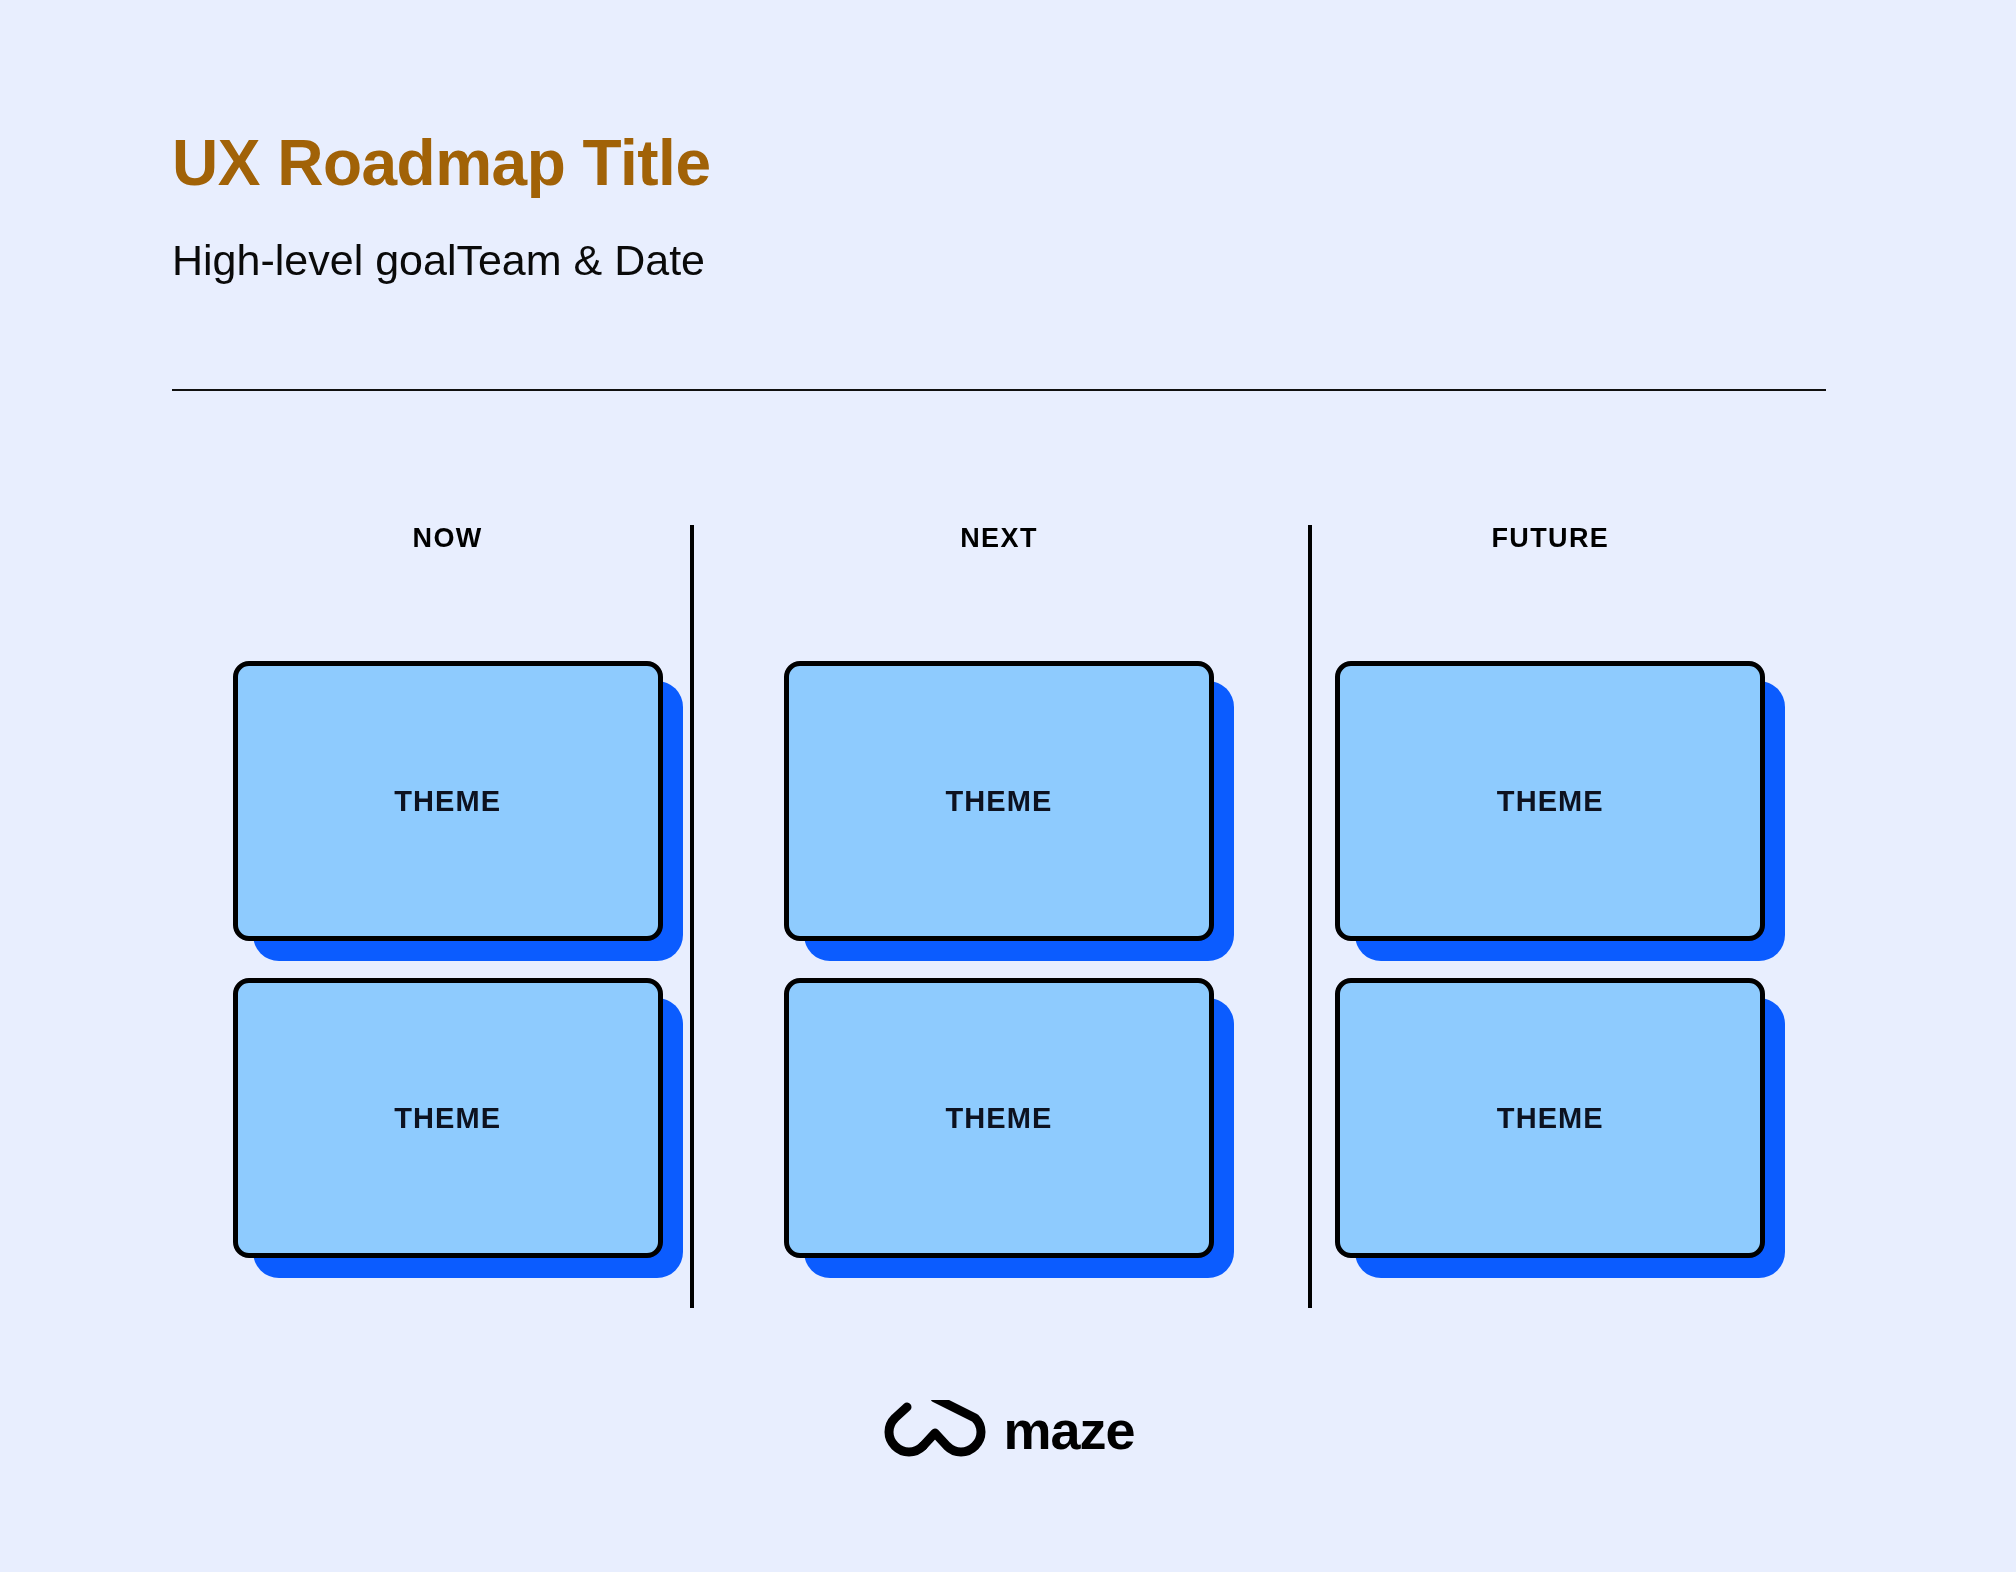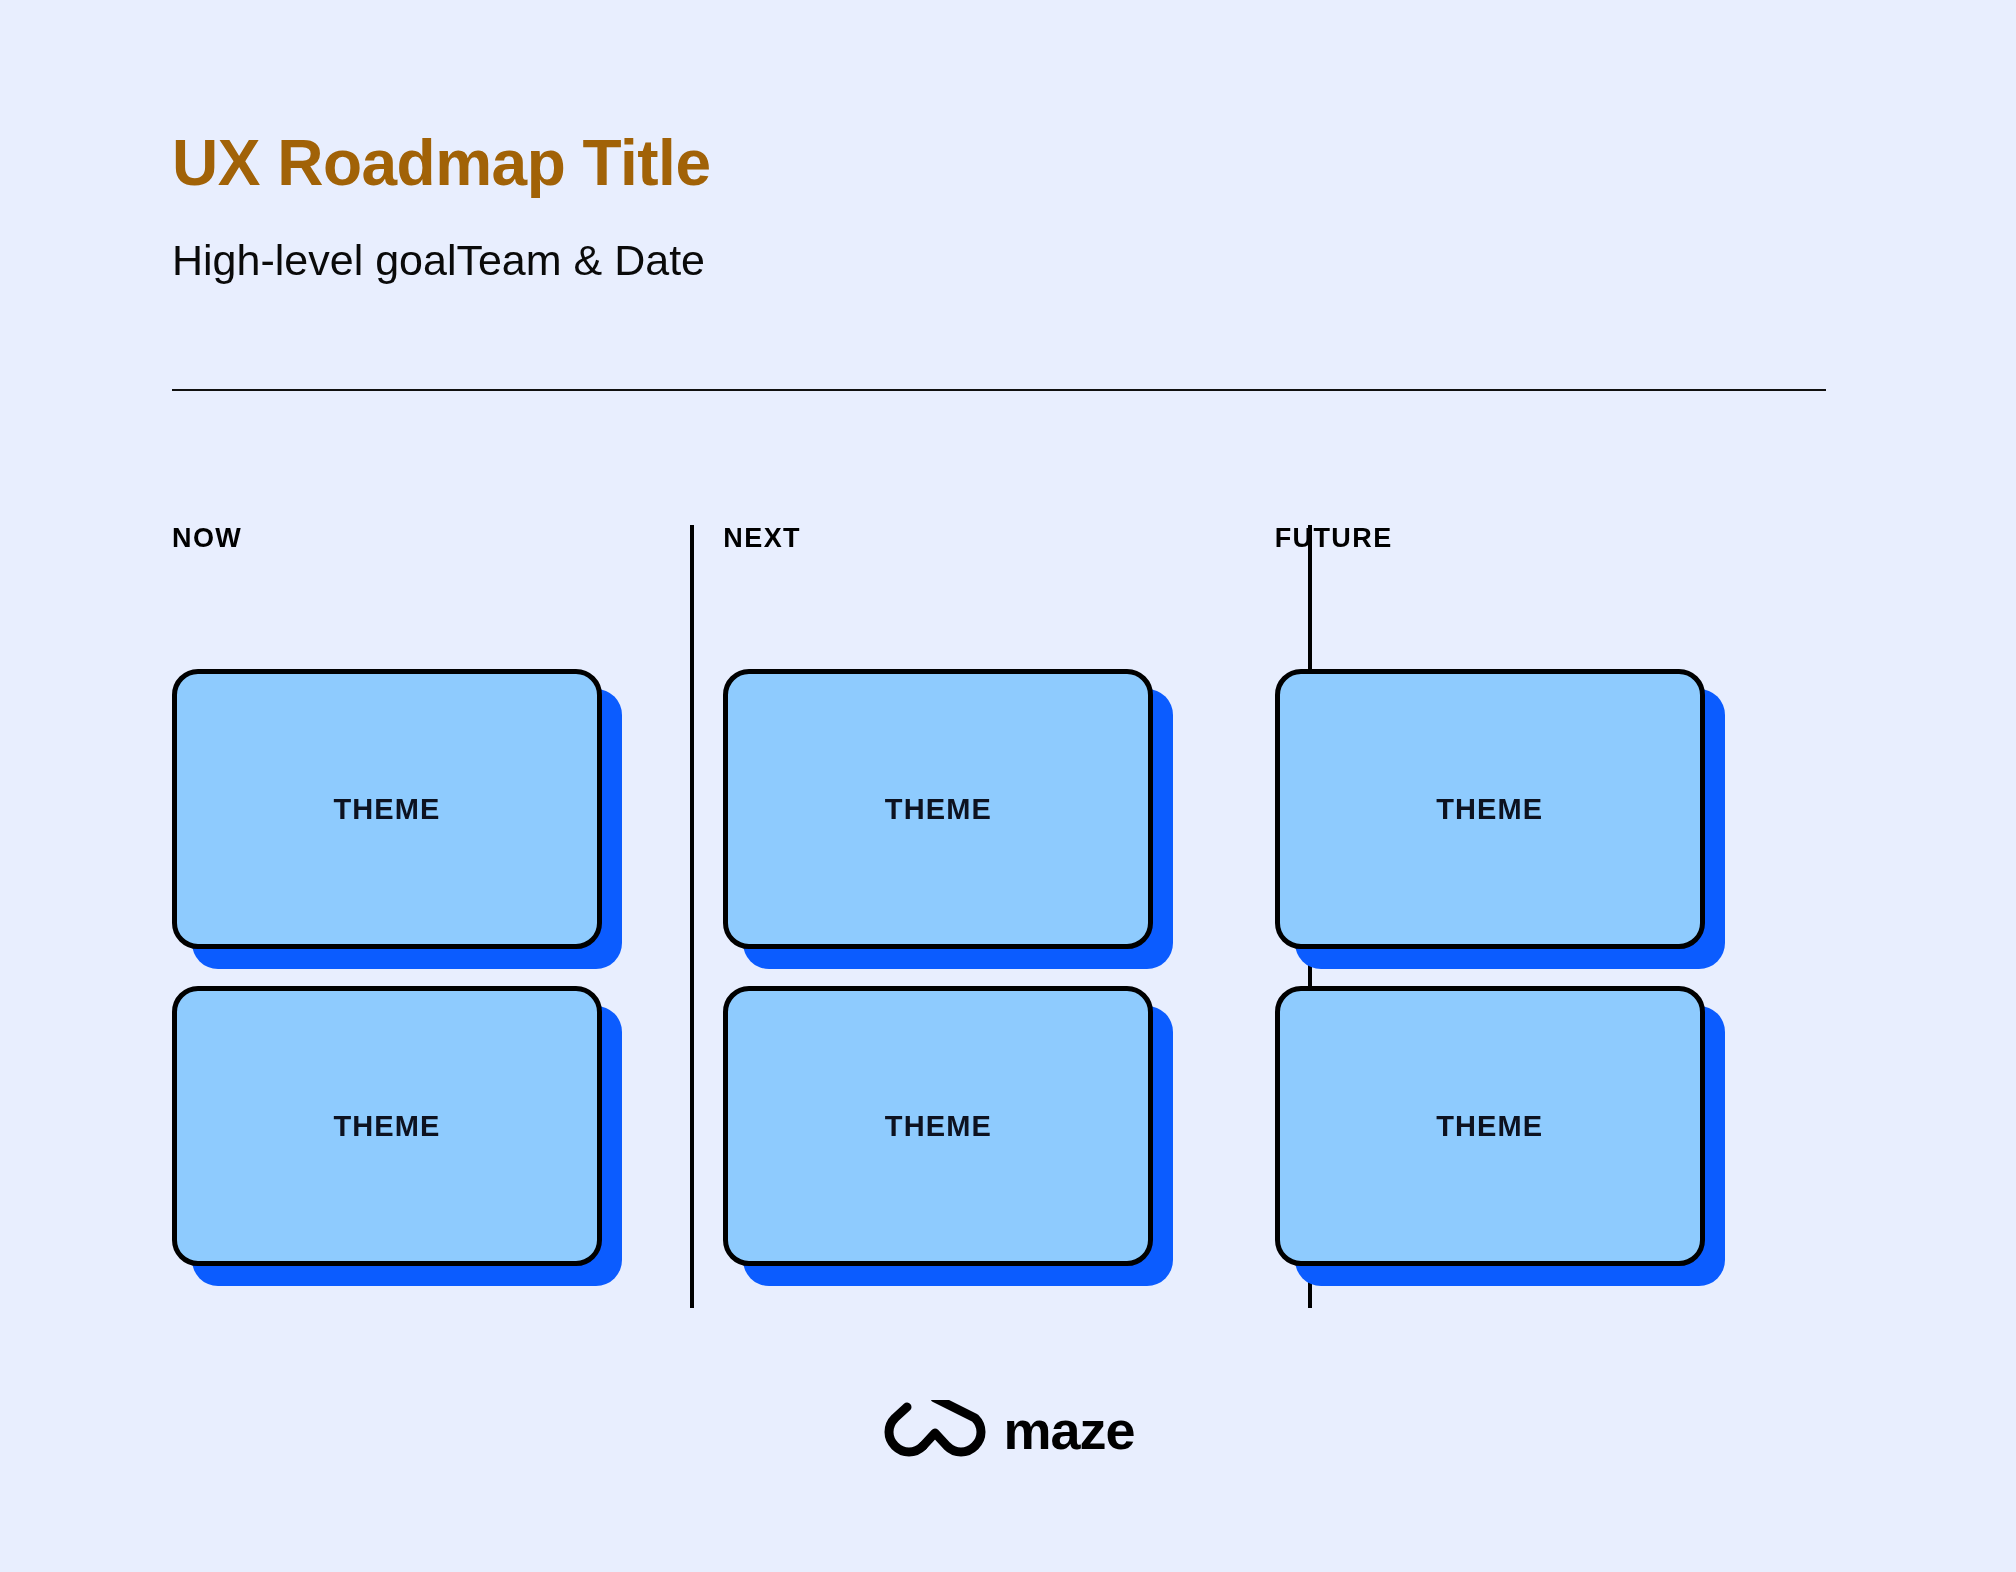--- a/index.html
+++ b/index.html
@@ -68,22 +68,21 @@
     top: 520px;
     width: 1654px;
     height: 800px;
     display: flex;
   }
   .column {
     position: relative;
     flex: 1 1 0;
     display: flex;
     flex-direction: column;
-    align-items: flex-start;
-    gap: 8px;
+    align-items: center;
   }
   .column-title {
     font-size: 27px;
     font-weight: 700;
     letter-spacing: 1.4px;
     color: #000000;
     margin: 0;
     height: 36px;
     line-height: 36px;
   }
@@ -122,21 +121,21 @@
   }
   .card {
     position: absolute;
     left: 0;
     top: 0;
     width: 430px;
     height: 280px;
     box-sizing: border-box;
     background: #8ecbfe;
     border: 5px solid #000000;
-    border-radius: 26px;
+    border-radius: 16px;
     display: flex;
     align-items: center;
     justify-content: center;
   }
   .card-label {
     font-size: 29px;
     font-weight: 700;
     letter-spacing: 1.1px;
     color: #0d1220;
   }

